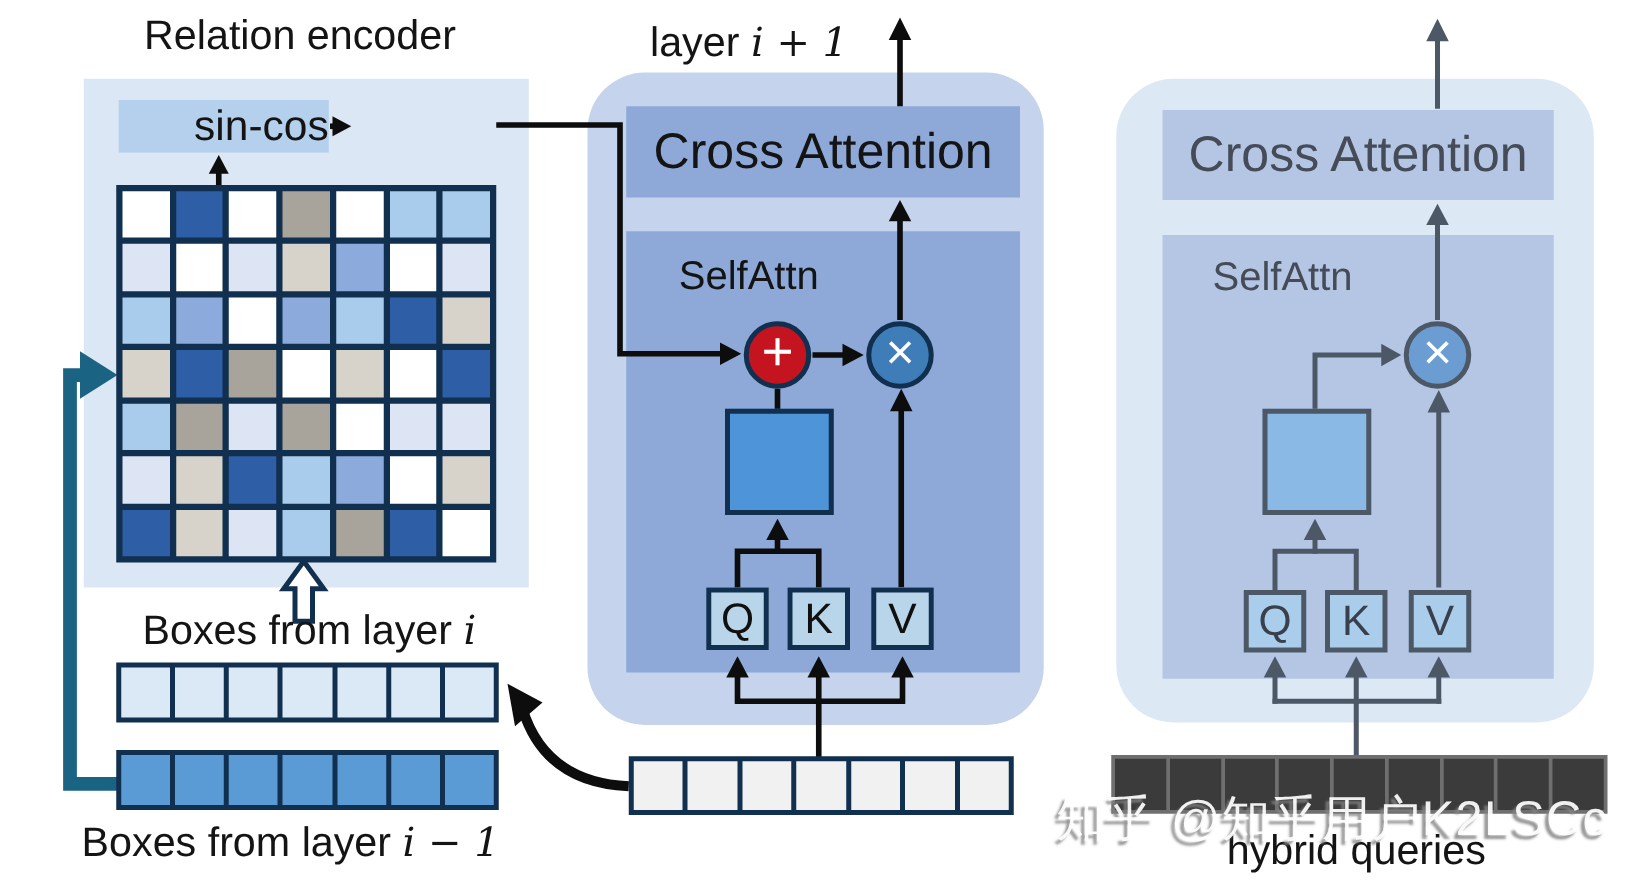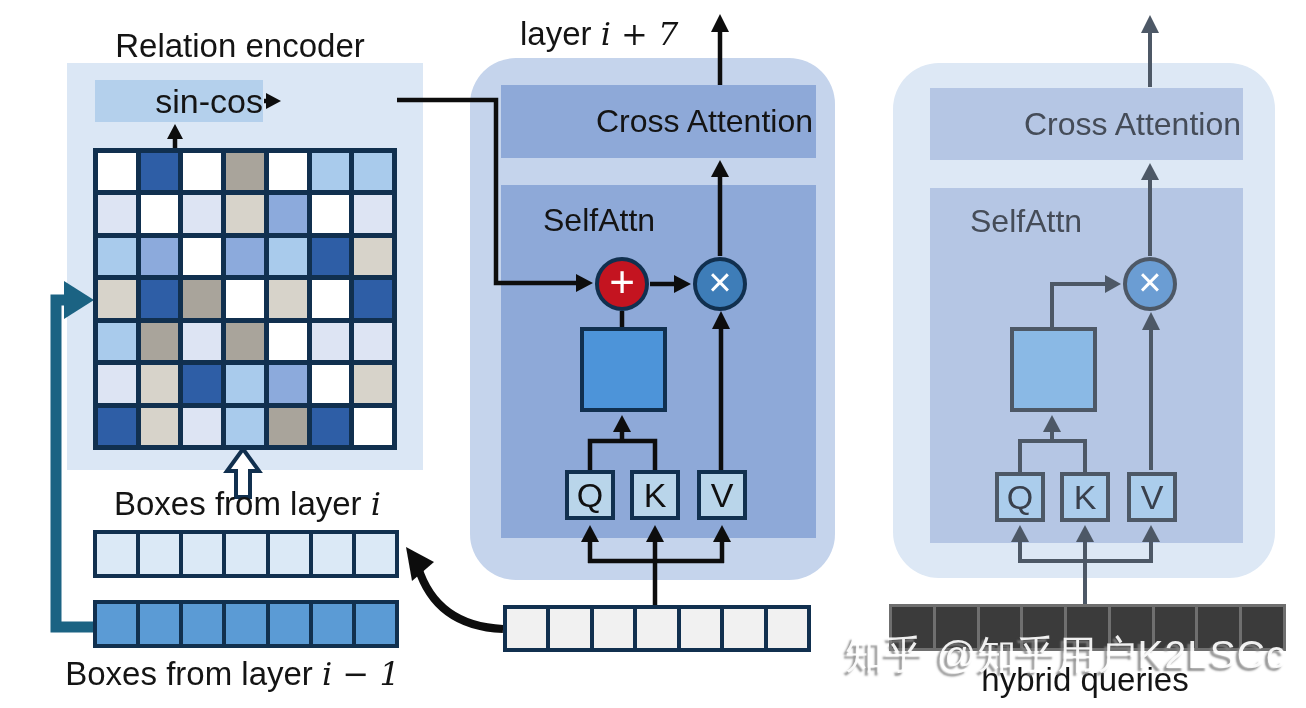--- a/index.html
+++ b/index.html
@@ -6,21 +6,21 @@
   .canvas{position:relative;width:1306px;height:708px;background:#fff;overflow:hidden;
           font-family:"Liberation Sans",sans-serif;color:#141414;}
   .panel{position:absolute;box-sizing:border-box;z-index:1;}
   .rounded{border-radius:46px;}
   .lbl{position:absolute;z-index:3;font-size:33px;line-height:1.1;white-space:nowrap;}
   .ctr{text-align:center;}
   .math{font-family:"DejaVu Serif",serif;font-style:italic;font-size:0.97em;}
   .boxlabel{position:absolute;z-index:3;display:flex;align-items:center;justify-content:flex-end;
             font-size:34px;box-sizing:border-box;}
   .bar-label{display:flex;align-items:center;justify-content:center;width:100%;height:100%;
-             font-size:32px;padding-left:46px;}
+             font-size:40px;}
   .grid7{position:absolute;z-index:3;display:grid;grid-template-columns:repeat(7,1fr);
          grid-template-rows:repeat(7,1fr);gap:5px;padding:5px;box-sizing:border-box;
          background:var(--navy);}
   .tokrow{position:absolute;z-index:3;display:flex;gap:4px;padding:4px;box-sizing:border-box;}
   .tokrow .cell{flex:1;}
   .qkv{position:absolute;z-index:3;width:50px;height:50px;border:4px solid var(--navy);
        background:var(--qkv_fill);display:flex;align-items:center;justify-content:center;
        font-size:34px;box-sizing:border-box;color:#101010;}
   .qkv.r{border-color:var(--gray_stroke);background:var(--qkv_fill_light);color:#39404c;}
   .sq{position:absolute;z-index:3;border:4px solid var(--navy);box-sizing:border-box;}
@@ -139,21 +139,21 @@
       <line class="ln-g" x1="1018" y1="561" x2="1153" y2="561"></line>
       <line class="ln-g" x1="1020" y1="563" x2="1020" y2="541"></line>
       <line class="ln-g" x1="1085" y1="563" x2="1085" y2="541"></line>
       <line class="ln-g" x1="1151" y1="563" x2="1151" y2="541"></line>
       <polygon class="hd-g" points="1020,525 1011,542 1029,542"></polygon>
       <polygon class="hd-g" points="1085,525 1076,542 1094,542"></polygon>
       <polygon class="hd-g" points="1151,525 1142,542 1160,542"></polygon>
     </g>
   </svg>
 
-  <div class="lbl ctr" style="left:75px;top:28px;width:330px;"><span>Relation encoder</span></div>
+  <div class="lbl ctr" style="left:75px;top:10px;width:330px;"><span>Relation encoder</span></div>
 
   <div class="boxlabel" style="left:95px;top:80px;width:168px;height:42px;background:var(--box_blue);z-index:3;">
     <span>sin-cos</span>
   </div>
 
   <div class="grid7" style="left:93px;top:148px;width:304px;height:302px;">
       <div style="background: rgb(255, 255, 255);"></div>
       <div style="background: rgb(46, 94, 166);"></div>
       <div style="background: rgb(255, 255, 255);"></div>
       <div style="background: rgb(169, 164, 155);"></div>
@@ -224,21 +224,21 @@
       <div class="cell" style="background: rgb(91, 155, 213);"></div>
       <div class="cell" style="background: rgb(91, 155, 213);"></div>
       <div class="cell" style="background: rgb(91, 155, 213);"></div>
       <div class="cell" style="background: rgb(91, 155, 213);"></div>
     </div>
   <div class="lbl ctr" style="left:30px;top:656px;width:405px;">
     <span>Boxes from layer </span><span class="math">i − 1</span>
   </div>
 
   <div class="lbl" style="left:520px;top:16px;">
-    <span>layer </span><span class="math">i + 7</span>
+    <span>layer </span><span class="math">i + 1</span>
   </div>
 
   <div class="lbl" style="left:543px;top:203px;font-size:32px;"><span>SelfAttn</span></div>
 
   <div class="op" style="left:595px;top:257px;background:var(--plus_red);font-size:44px;">
     <span style="margin-top:-5px;">+</span>
   </div>
   <div class="op" style="left:693px;top:257px;background:var(--times_blue);font-size:40px;">
     <span style="margin-top:-4px;">×</span>
   </div>

